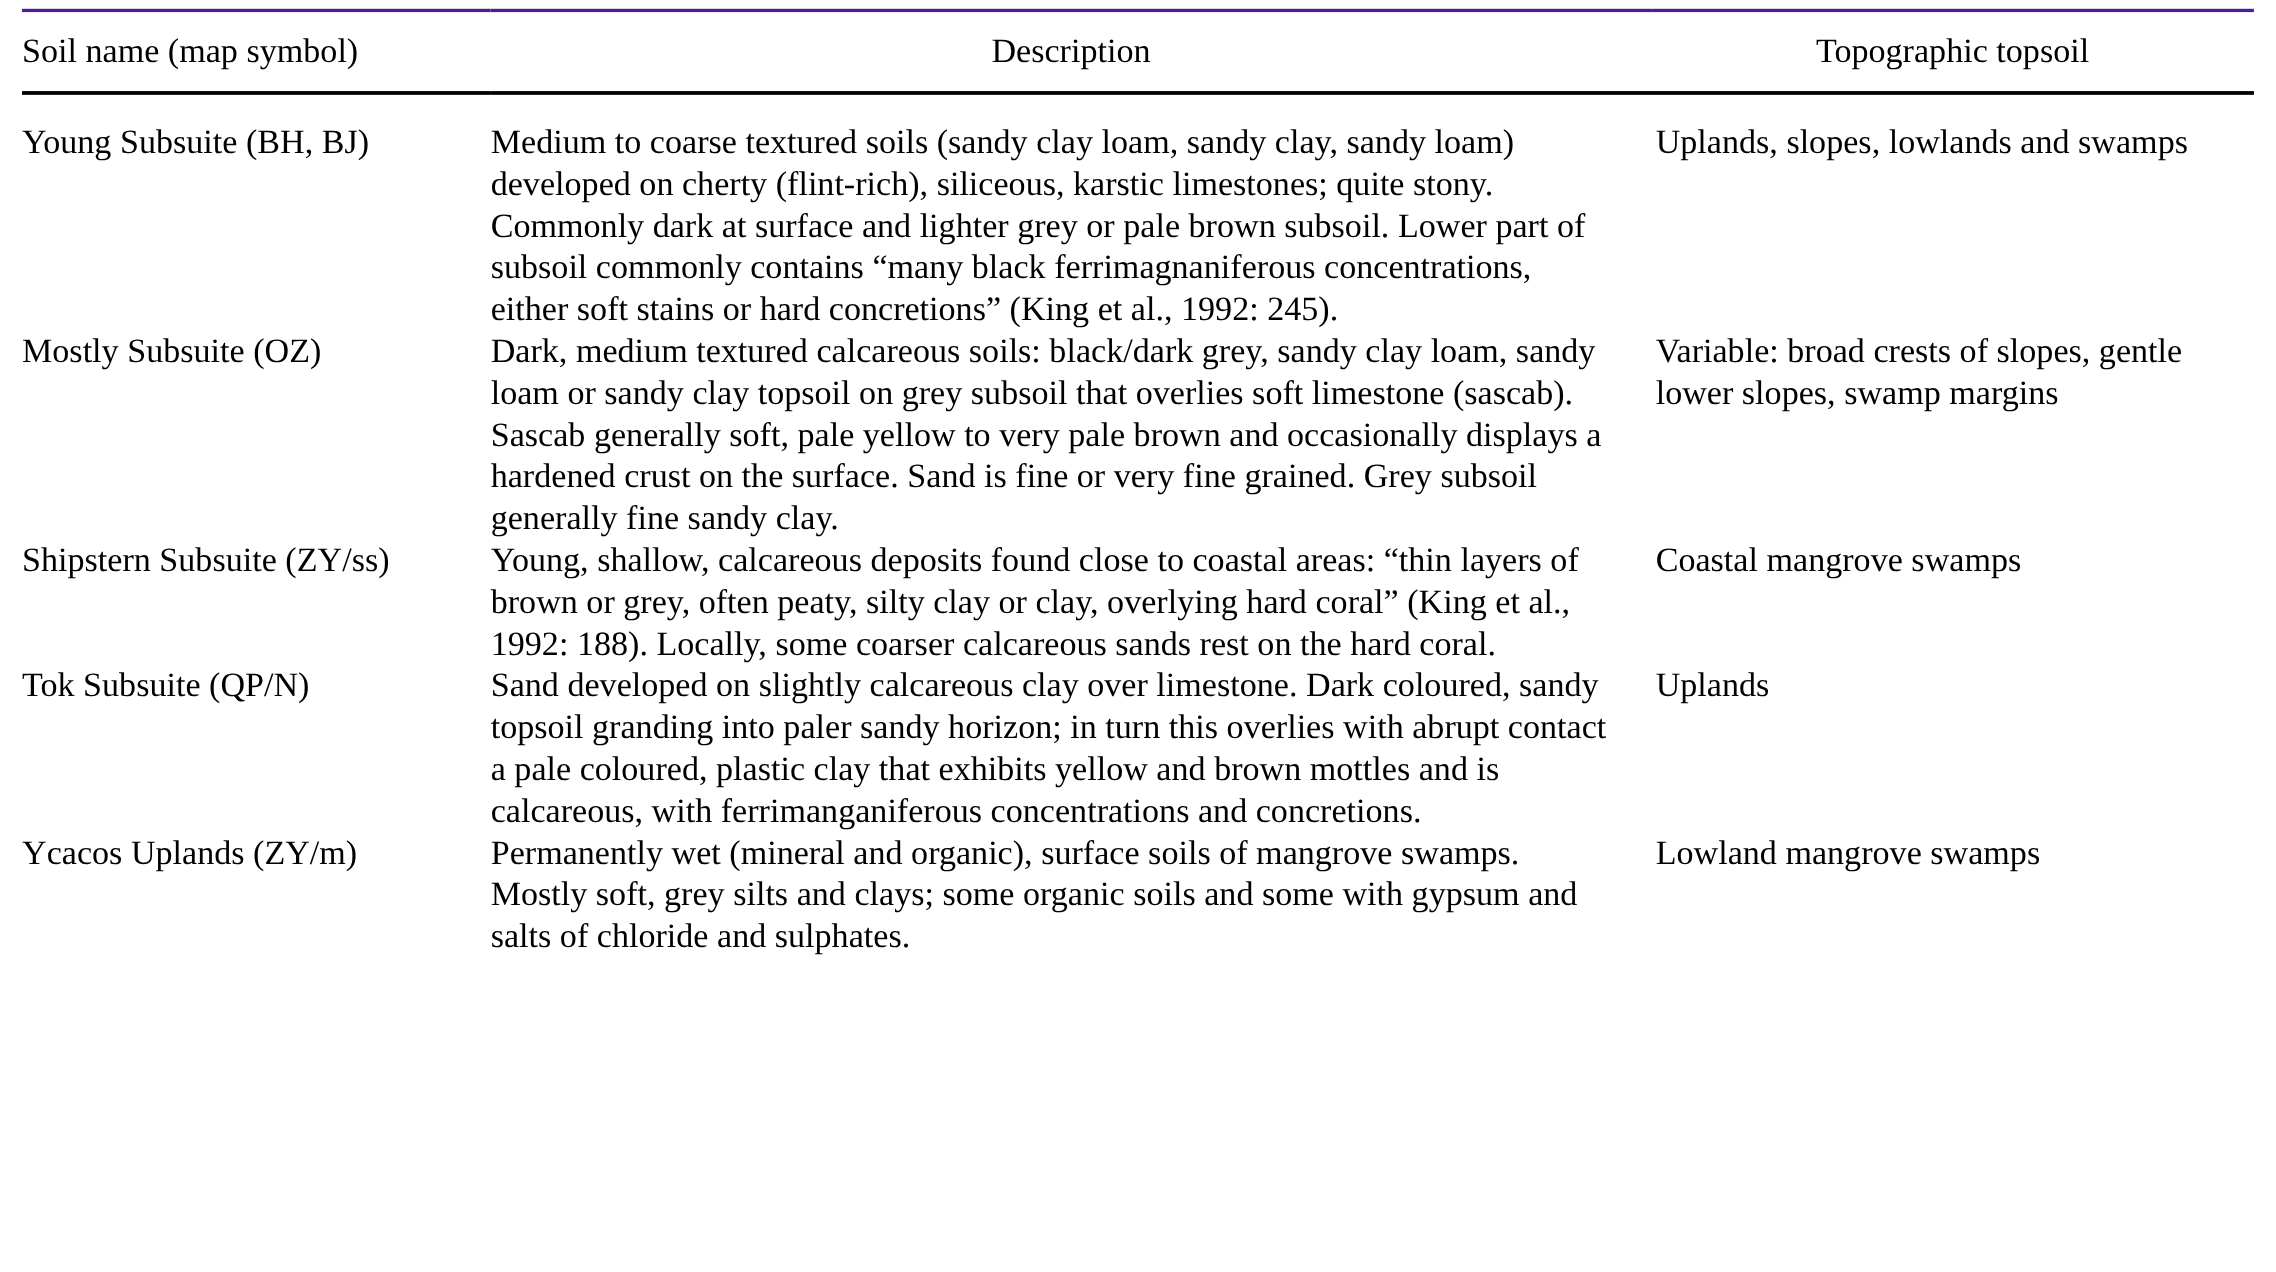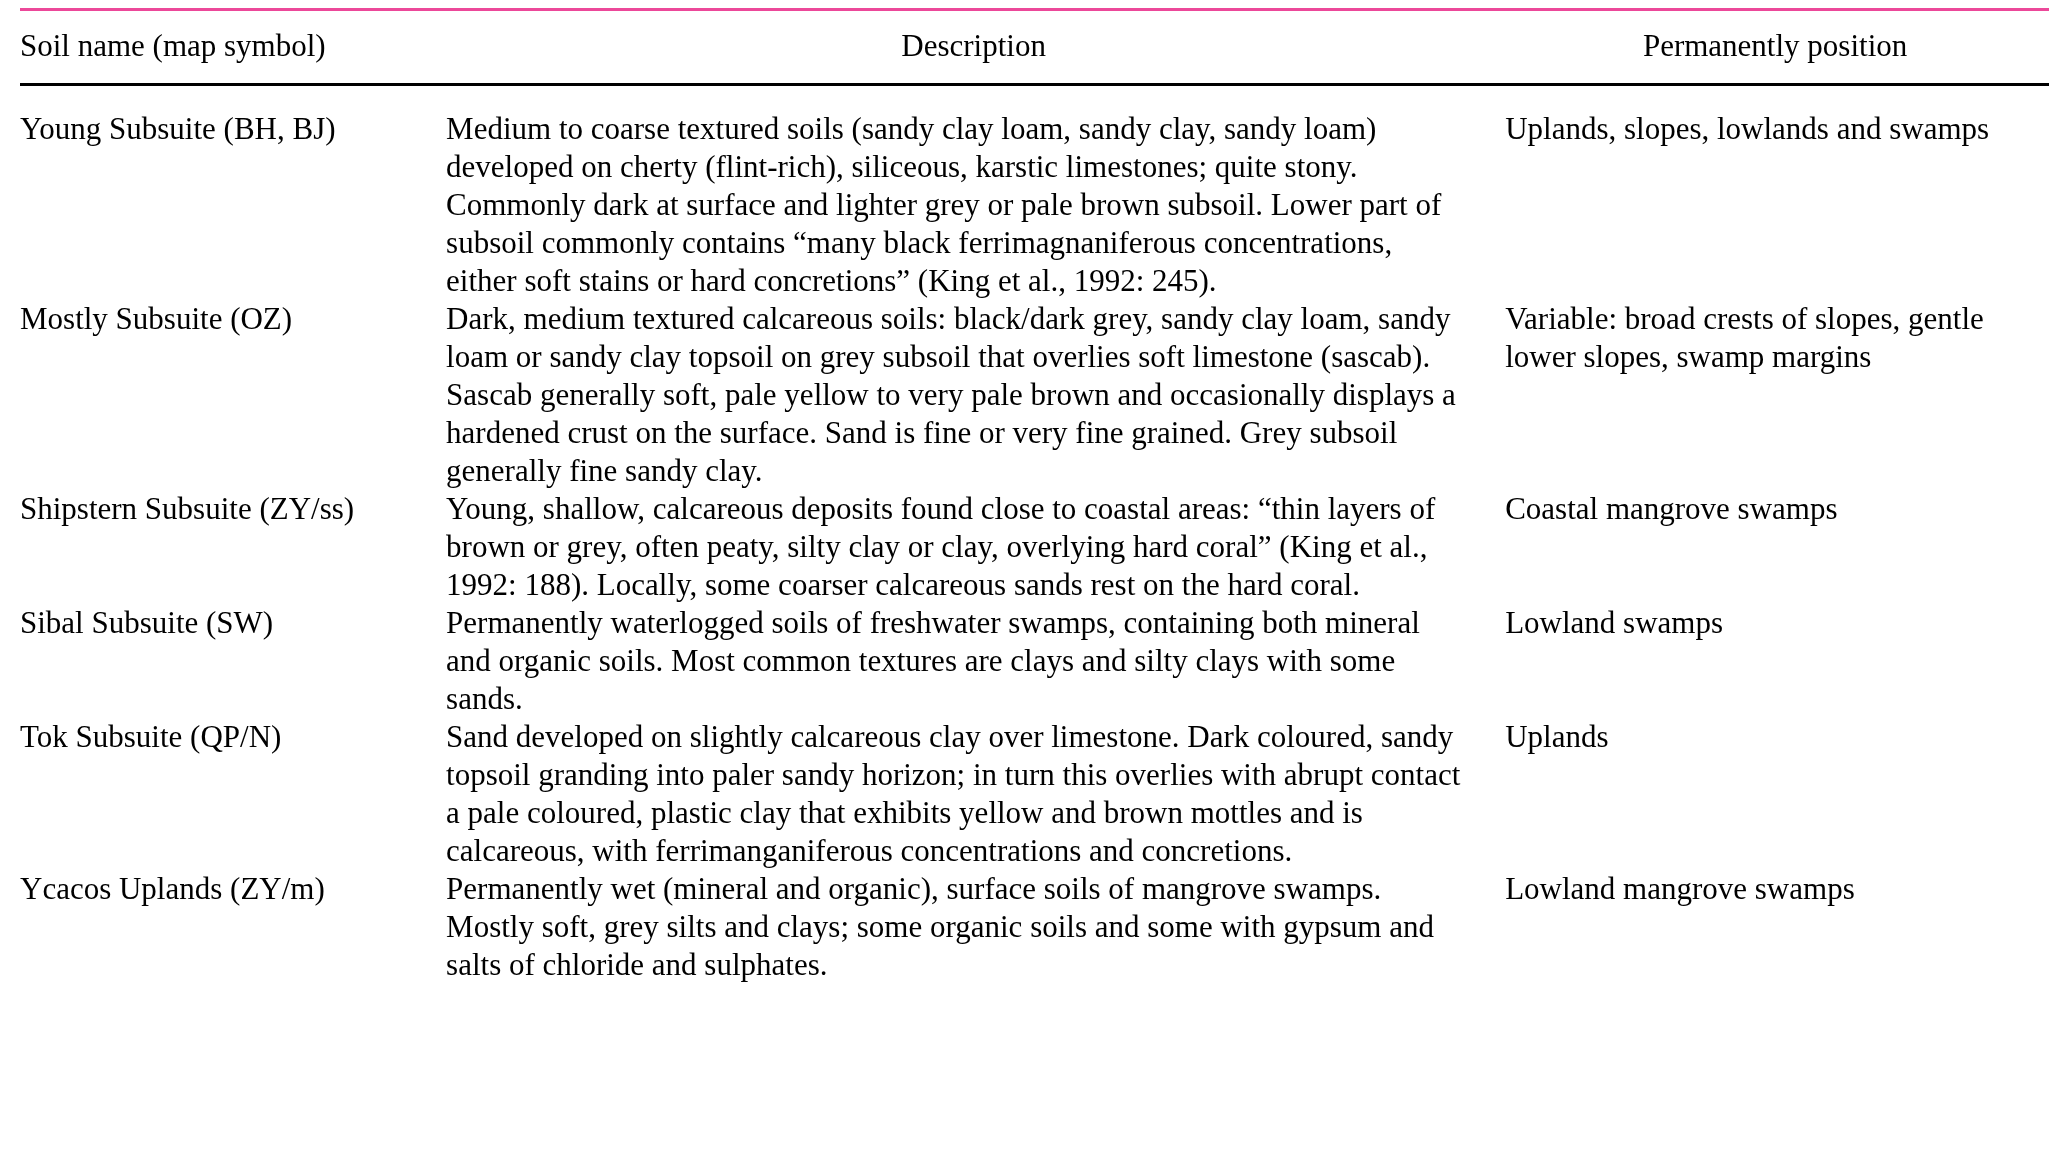--- a/index.html
+++ b/index.html
@@ -14,21 +14,21 @@
     height: 1156px;
     box-sizing: border-box;
     padding: 8px 20px 0 20px;
     background: #ffffff;
     overflow: hidden;
   }
   table.soil-table {
     width: 100%;
     border-collapse: collapse;
     table-layout: fixed;
-    border-top: 3px solid #ec4899;
+    border-top: 3px solid #4c1d95;
     font-size: 31px;
     line-height: 38px;
   }
   col.col-name { width: 21%; }
   col.col-desc { width: 52%; }
   col.col-pos  { width: 27%; }
   thead th {
     font-weight: normal;
     font-size: 31px;
     padding: 16px 0 18px 0;
@@ -55,46 +55,41 @@
   <table class="soil-table">
     <colgroup>
       <col class="col-name">
       <col class="col-desc">
       <col class="col-pos">
     </colgroup>
     <thead>
       <tr>
         <th class="h-name">Soil name (map symbol)</th>
         <th class="h-desc">Description</th>
-        <th class="h-pos">Permanently position</th>
+        <th class="h-pos">Topographic topsoil</th>
       </tr>
     </thead>
     <tbody>
 
     <tr>
           <td class="c-name">Young Subsuite (BH, BJ)</td>
           <td class="c-desc"><span>Medium to coarse textured soils (sandy clay loam, sandy clay, sandy loam) developed on cherty (flint-rich), siliceous, karstic limestones; quite stony. Commonly dark at surface and lighter grey or pale brown subsoil. Lower part of subsoil commonly contains “many black ferrimagnaniferous concentrations, either soft stains or hard concretions” (King </span><span class="seg-italic">et al.</span><span>, 1992: 245).</span></td>
           <td class="c-pos">Uplands, slopes, lowlands and swamps</td>
         </tr>
         <tr>
           <td class="c-name">Mostly Subsuite (OZ)</td>
           <td class="c-desc"><span>Dark, medium textured calcareous soils: black/dark grey, sandy clay loam, sandy loam or sandy clay topsoil on grey subsoil that overlies soft limestone (sascab). Sascab generally soft, pale yellow to very pale brown and occasionally displays a hardened crust on the surface. Sand is fine or very fine grained. Grey subsoil generally fine sandy clay.</span></td>
           <td class="c-pos">Variable: broad crests of slopes, gentle lower slopes, swamp margins</td>
         </tr>
         <tr>
           <td class="c-name">Shipstern Subsuite (ZY/ss)</td>
           <td class="c-desc"><span>Young, shallow, calcareous deposits found close to coastal areas: “thin layers of brown or grey, often peaty, silty clay or clay, overlying hard coral” (King </span><span class="seg-italic">et al.</span><span>, 1992: 188). Locally, some coarser calcareous sands rest on the hard coral.</span></td>
           <td class="c-pos">Coastal mangrove swamps</td>
         </tr>
         <tr>
-          <td class="c-name">Sibal Subsuite (SW)</td>
-          <td class="c-desc"><span>Permanently waterlogged soils of freshwater swamps, containing both mineral and organic soils. Most common textures are clays and silty clays with some sands.</span></td>
-          <td class="c-pos">Lowland swamps</td>
-        </tr>
-        <tr>
           <td class="c-name">Tok Subsuite (QP/N)</td>
           <td class="c-desc"><span>Sand developed on slightly calcareous clay over limestone. Dark coloured, sandy topsoil granding into paler sandy horizon; in turn this overlies with abrupt contact a pale coloured, plastic clay that exhibits yellow and brown mottles and is calcareous, with ferrimanganiferous concentrations and concretions.</span></td>
           <td class="c-pos">Uplands</td>
         </tr>
         <tr>
           <td class="c-name">Ycacos Uplands (ZY/m)</td>
           <td class="c-desc"><span>Permanently wet (mineral and organic), surface soils of mangrove swamps. Mostly soft, grey silts and clays; some organic soils and some with gypsum and salts of chloride and sulphates.</span></td>
           <td class="c-pos">Lowland mangrove swamps</td>
         </tr>
       </tbody>

